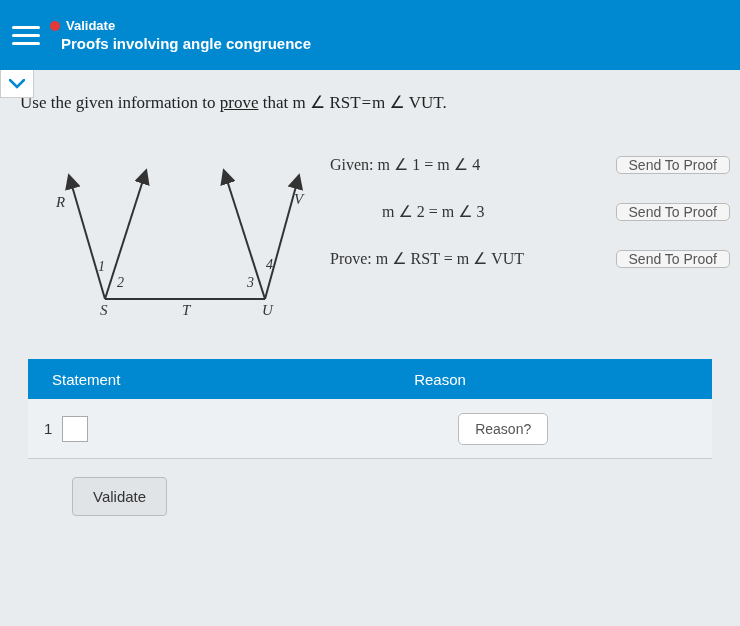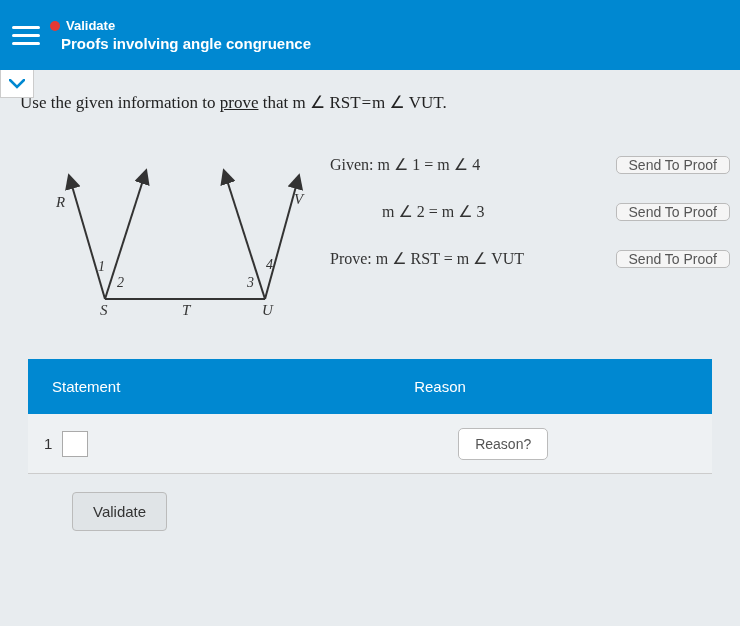--- a/index.html
+++ b/index.html
@@ -13,21 +13,21 @@
   .subtitle { font-size: 15px; font-weight: 600; margin-top: 2px; margin-left: 11px; }
   .chevron-box { position: absolute; left: 0; top: 70px; width: 34px; height: 28px; background: #fff; border: 1px solid #ccc; border-top: none; display: flex; align-items: center; justify-content: center; color: #0088d1; cursor: pointer; z-index: 2; }
   .question { padding: 22px 18px 10px 20px; font-size: 17px; color: #222; font-family: Georgia, serif; }
   .question .prove { text-decoration: underline; }
   .content-row { display: flex; padding: 26px 10px 10px 50px; gap: 20px; align-items: flex-start; }
   .diagram { width: 260px; height: 170px; position: relative; font-family: Georgia, serif; font-style: italic; color: #333; }
   .givens { flex: 1; display: flex; flex-direction: column; gap: 28px; padding-top: 6px; font-family: Georgia, serif; font-size: 16px; color: #333; }
   .given-row { display: flex; align-items: center; justify-content: space-between; gap: 14px; }
   .send-btn { font-family: Arial, sans-serif; font-size: 14px; color: #555; background: #f5f5f5; border: 1px solid #bbb; border-radius: 5px; padding: 0 12px; cursor: pointer; white-space: nowrap; }
   .proof-table { margin: 30px 28px 0 28px; }
-  .pt-header { background: #0088d1; color: #fff; display: flex; height: 55px; align-items: center; font-size: 15px; }
+  .pt-header { background: #0088d1; color: #fff; display: flex; height: 40px; align-items: center; font-size: 15px; }
   .pt-h1 { width: 55%; padding-left: 24px; }
   .pt-h2 { width: 45%; padding-left: 10px; }
   .pt-row { display: flex; align-items: center; height: 60px; border-bottom: 1px solid #ccc; background: #eef1f3; }
   .pt-c1 { width: 55%; padding-left: 16px; display: flex; align-items: center; gap: 10px; font-size: 15px; color: #333; }
   .stmt-box { width: 26px; height: 26px; border: 1px solid #aaa; background: #fff; display: inline-block; }
   .pt-c2 { width: 45%; padding-left: 10px; }
   .reason-btn { font-size: 14px; color: #555; background: #fff; border: 1px solid #bbb; border-radius: 5px; padding: 7px 16px; cursor: pointer; margin-left: 44px; }
   .validate-row { padding: 18px 0 0 44px; }
   .validate-btn { font-size: 15px; color: #333; background: #e0e4e7; border: 1px solid #bbb; border-radius: 4px; padding: 10px 20px; cursor: pointer; }
   .angle { font-style: normal; }

